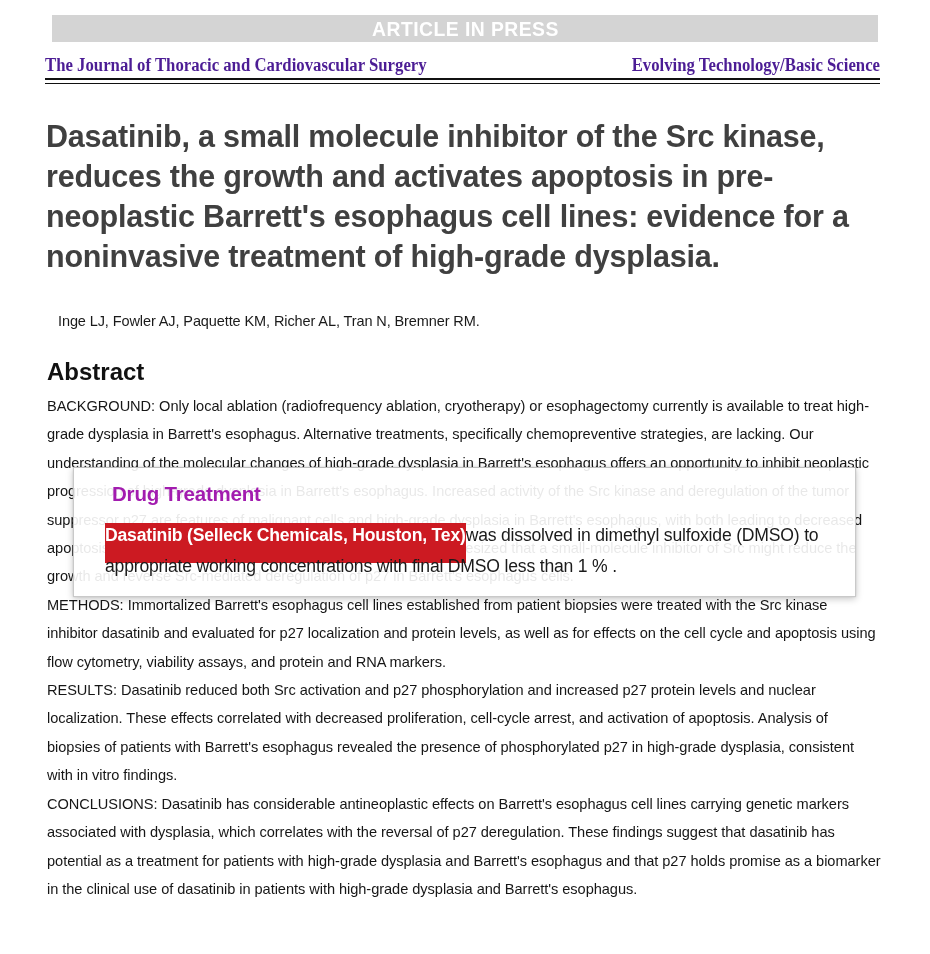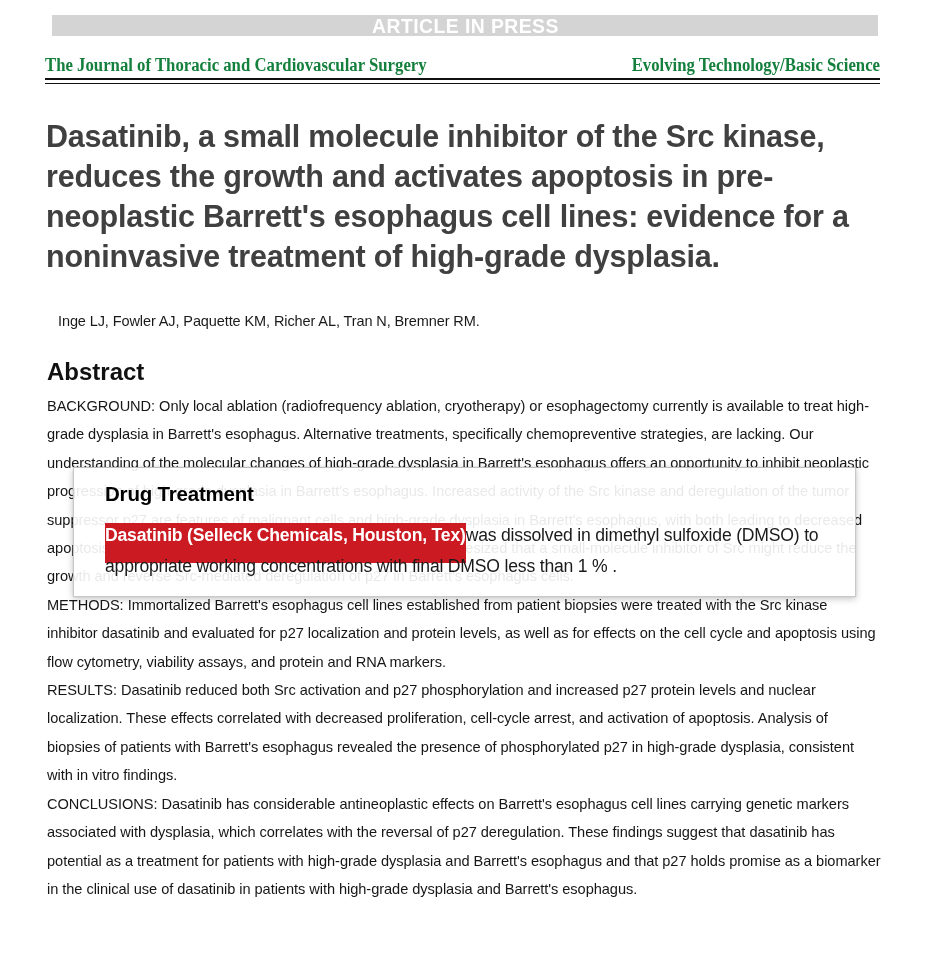--- a/index.html
+++ b/index.html
@@ -20,21 +20,21 @@
     inset: 0;
     background: #ffffff;
   }
 
   
   .press-banner {
     position: absolute;
     left: 52px;
     top: 15px;
     width: 826px;
-    height: 21px;
+    height: 27px;
     background: #d4d4d4;
     display: flex;
     align-items: center;
     justify-content: center;
   }
   .press-banner-text {
     color: #ffffff;
     font-family: "Liberation Sans", sans-serif;
     font-weight: bold;
     font-size: 21px;
@@ -48,21 +48,21 @@
     position: absolute;
     left: 45px;
     top: 55px;
     width: 835px;
     display: flex;
     justify-content: space-between;
     align-items: baseline;
     font-family: "Liberation Serif", serif;
     font-weight: bold;
     font-size: 18px;
-    color: #15803d;
+    color: #4c1d95;
   }
   .journal-name, .journal-section {
     transform: scaleX(0.93);
     transform-origin: left center;
     white-space: nowrap;
   }
   .journal-section { transform-origin: right center; }
 
   .header-rule {
     position: absolute;
@@ -141,26 +141,26 @@
     width: 783px;
     height: 130px;
     background: rgba(255, 255, 255, 0.90);
     border: 1px solid #c9c9c9;
     border-top: 1px solid #bdbdbd;
     box-shadow: 0 2px 7px rgba(0,0,0,0.22), 0 0 2px rgba(0,0,0,0.10);
     box-sizing: border-box;
   }
   .overlay-title {
     position: absolute;
-    left: 31px;
+    left: 38px;
     top: 14px;
     font-family: "Liberation Sans", sans-serif;
     font-weight: bold;
     font-size: 20.5px;
-    color: #000000;
+    color: #a21caf;
     letter-spacing: -0.2px;
   }
   .overlay-text {
     position: absolute;
     left: 31px;
     top: 52px;
     width: 730px;
     font-family: "Liberation Sans", sans-serif;
     font-size: 17.6px;
     line-height: 31px;

